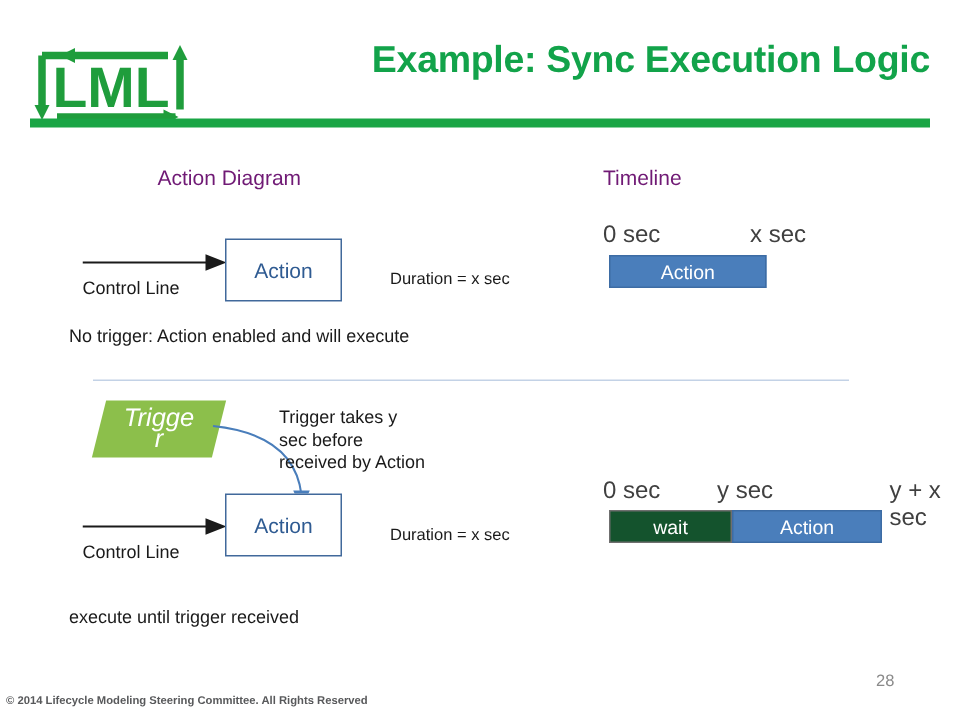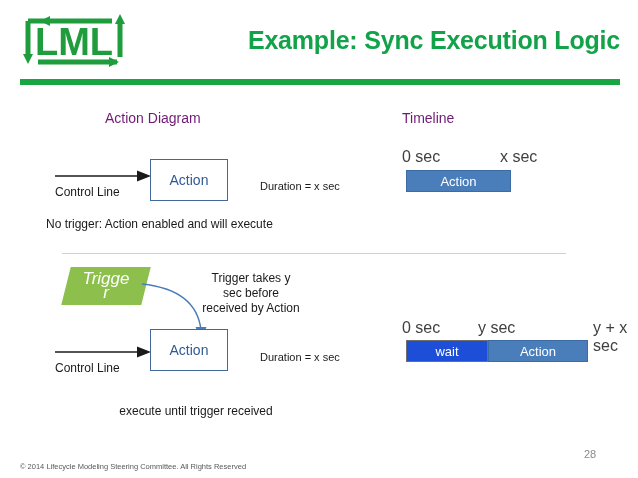--- a/index.html
+++ b/index.html
@@ -7,41 +7,41 @@
     width:638px;height:478px;
     background:#ffffff;
     font-family:"Liberation Sans", sans-serif;
     position:relative;
     overflow:hidden;
     -webkit-font-smoothing:antialiased;
   }
   .slide{position:absolute;inset:0;}
 
   
-  .logo{position:absolute;left:20px;top:8px;width:110px;height:62px;}
+  .logo{position:absolute;left:20px;top:24px;width:110px;height:62px;}
   .title{
     position:absolute;left:150px;top:26px;width:470px;
     text-align:right;
     font-size:25px;font-weight:bold;color:#12a34a;
     letter-spacing:-0.2px;
   }
   .header-rule{
     position:absolute;left:20px;top:79px;width:600px;height:6px;
     background:#1aa545;
   }
 
   
   .col-head{
     position:absolute;font-size:14px;color:#701a75;
   }
   .col-head.left{left:105px;top:110px;}
   .col-head.right{left:402px;top:110px;}
 
   
-  .txt{position:absolute;font-size:11px;color:#1a1a1a;line-height:13px;text-align:center;}
+  .txt{position:absolute;font-size:11px;color:#1a1a1a;line-height:13px;}
   .txt.md{font-size:12px;}
   .txt.note{font-size:12px;line-height:15px;}
 
   
   .action-box{
     position:absolute;width:78px;height:42px;
     background:#ffffff;border:1.6px solid #41699b;
     box-sizing:border-box;
     display:flex;align-items:center;justify-content:center;
     color:#2f5b92;font-size:14px;
@@ -76,26 +76,26 @@
 
   
   .tl-label{position:absolute;font-size:16px;color:#404040;}
   .bar{
     position:absolute;height:22px;
     display:flex;align-items:center;justify-content:center;
     color:#ffffff;font-size:13px;
     box-sizing:border-box;
   }
   .bar.blue{background:#4a7ebb;border:1px solid #3d6ca4;}
-  .bar.gray{background:#1d4ed8;border:1px solid #6f6f6f;}
+  .bar.gray{background:#14532d;border:1px solid #6f6f6f;}
 
   
   .copyright{
-    position:absolute;left:20px;top:462px;
-    font-size:7.5px;color:#58595b;
+    position:absolute;left:4px;top:462px;
+    font-size:7.5px;color:#58595b;font-weight:bold;
   }
   .pagenum{
     position:absolute;left:584px;top:448px;
     font-size:11px;color:#8a8a8a;
   }
 </style>
 </head>
 <body>
 
 <div class="slide">

